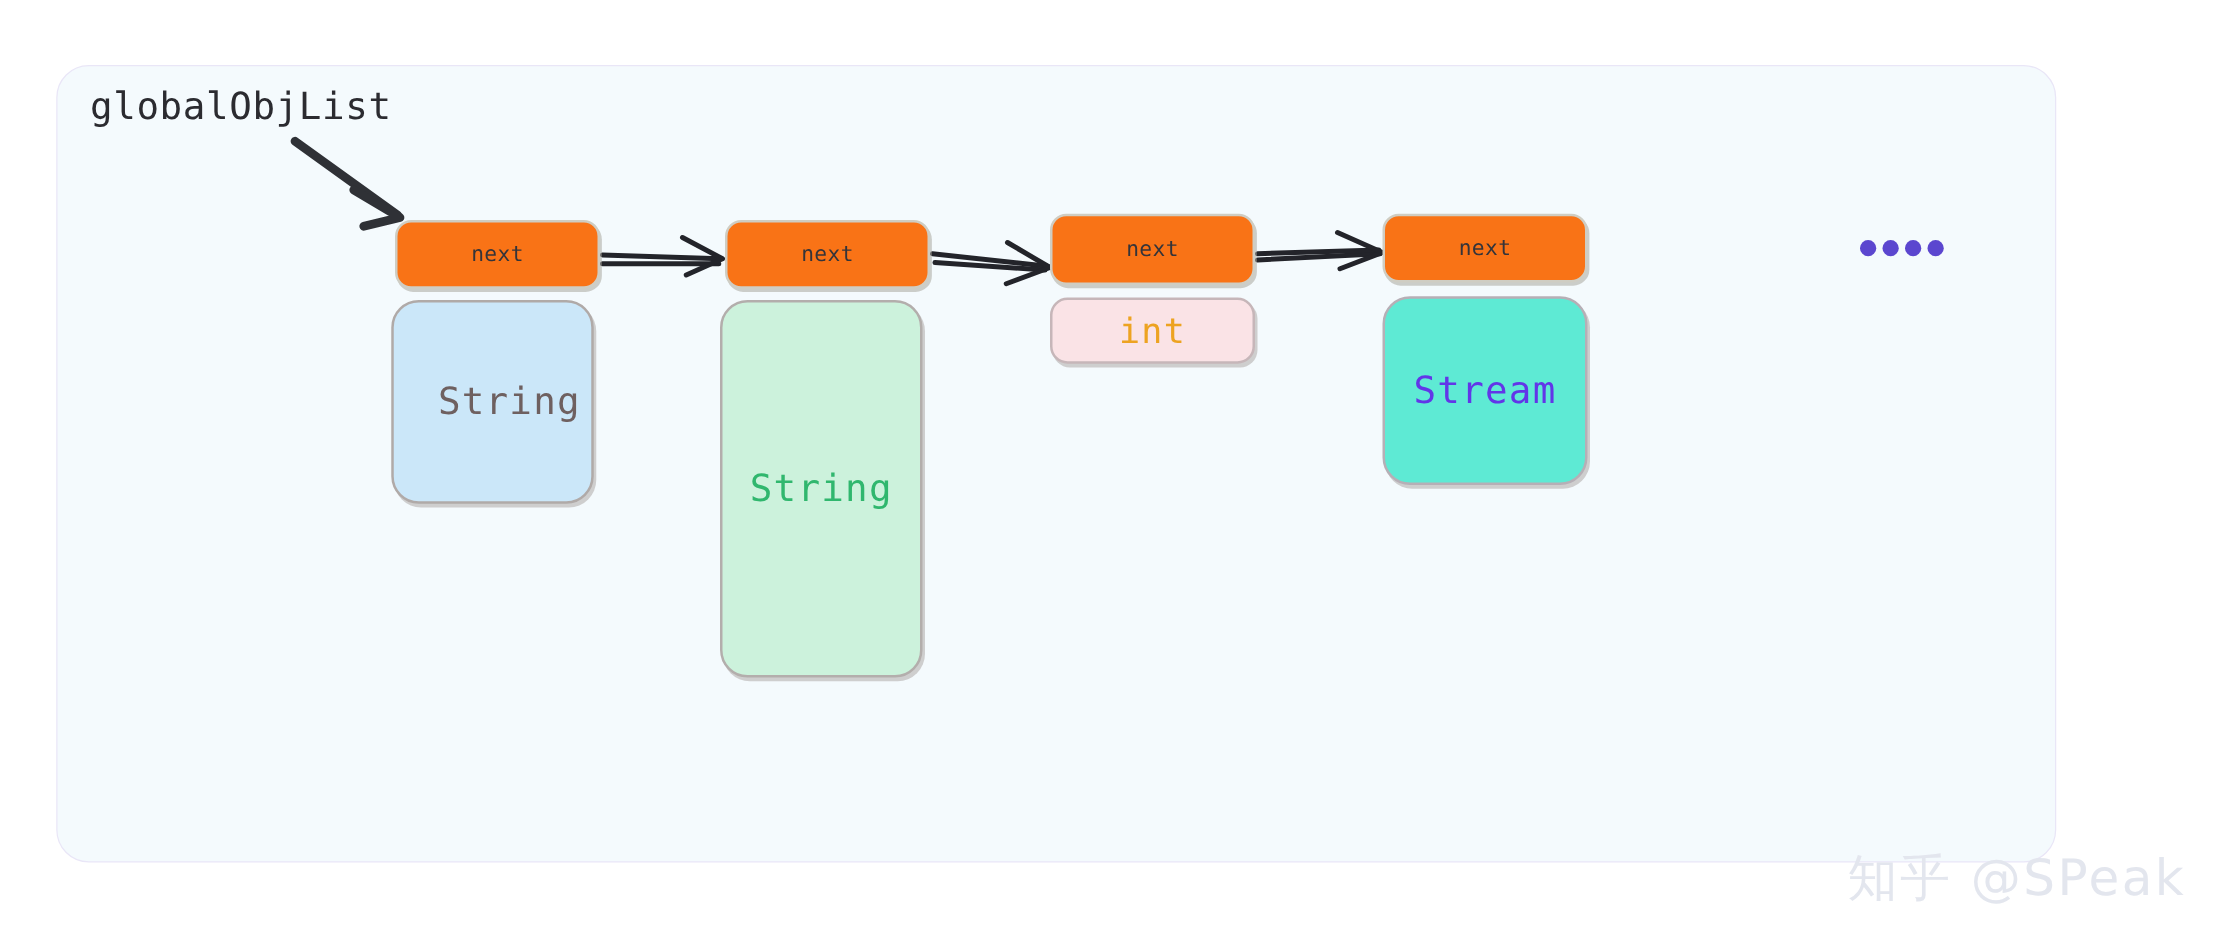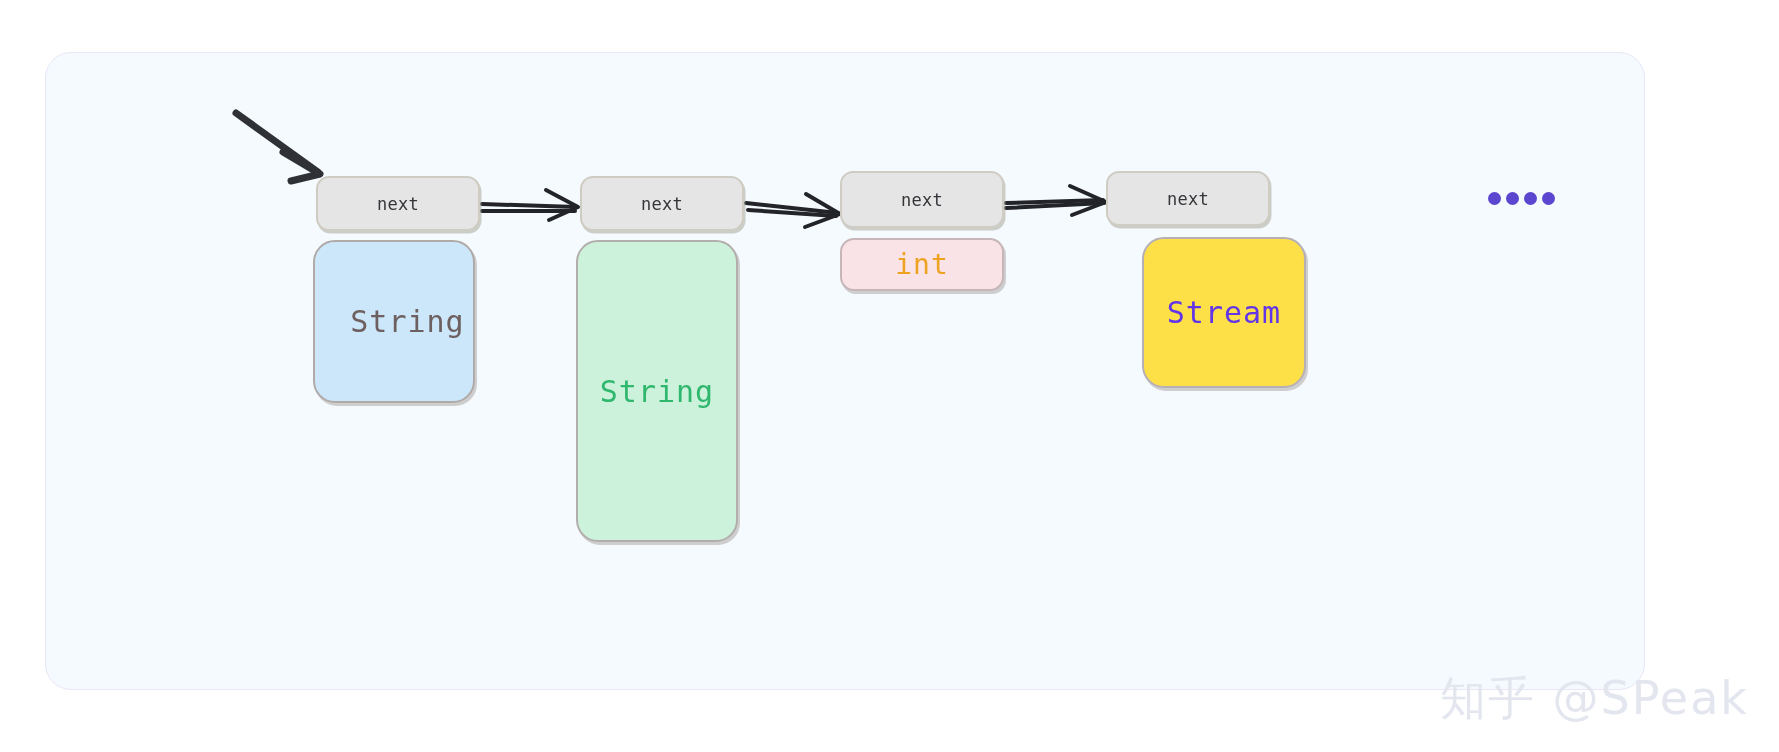--- a/index.html
+++ b/index.html
@@ -48,21 +48,21 @@
     width: 1779px;
     height: 752px;
     pointer-events: none;
   }
 
   
   .node-col { position: absolute; }
 
   .next-box {
     position: absolute;
-    background: #e5e5e5;
+    background: #f97316;
     border: 2.4px solid #cfcdc3;
     border-radius: 13px;
     box-shadow: 1.5px 2.5px 0 rgba(170,168,158,0.55);
     display: flex;
     align-items: center;
     justify-content: center;
   }
   .next-box .lbl {
     font-size: 17px;
     color: #34343a;
@@ -101,33 +101,34 @@
     border-radius: 50%;
     background: #5b46cf;
   }
 
   
   #watermark {
     position: absolute;
     right: 30px;
     bottom: 22px;
     font-family: "DejaVu Sans", "Liberation Sans", sans-serif;
-    font-size: 46px;
+    font-size: 40px;
     color: #e3e6ee;
     letter-spacing: 2px;
     white-space: nowrap;
   }
 </style>
 </head>
 <body>
 
 <div id="stage">
 
   <div id="card"></div>
 
+  <div id="root-label">globalObjList</div>
 
   <svg id="sketch" viewBox="0 0 1779 752" xmlns="http://www.w3.org/2000/svg">
     <g fill="none" stroke="#2f3136" stroke-width="7" stroke-linecap="round" stroke-linejoin="round">
 
       <path d="M236,113 L318,172"></path>
       <path d="M283,152 L320,174 L291,181"></path>
     </g>
 
     <g fill="none" stroke="#23242a" stroke-width="4" stroke-linecap="round" stroke-linejoin="round">
 
@@ -173,21 +174,21 @@
                 background:#fae3e6; border-color:#c6b6b9;">
       <span class="lbl" style="color:#eda321;">int</span>
     </div>
   </div>
 
   <div class="node-col">
     <div class="next-box" style="left:1106px; top:171px; width:164px; height:55px;">
       <span class="lbl">next</span>
     </div>
     <div class="type-box" style="left:1106px; top:237px; width:164px; height:151px;
-                background:#fde047; border-color:#b6afb6;margin-left:36px;">
+                background:#5eead4; border-color:#b6afb6;">
       <span class="lbl" style="color:#6236e8;">Stream</span>
     </div>
   </div>
 
   <div id="dots">
     <span class="dot"></span>
     <span class="dot"></span>
     <span class="dot"></span>
     <span class="dot"></span>
   </div>

